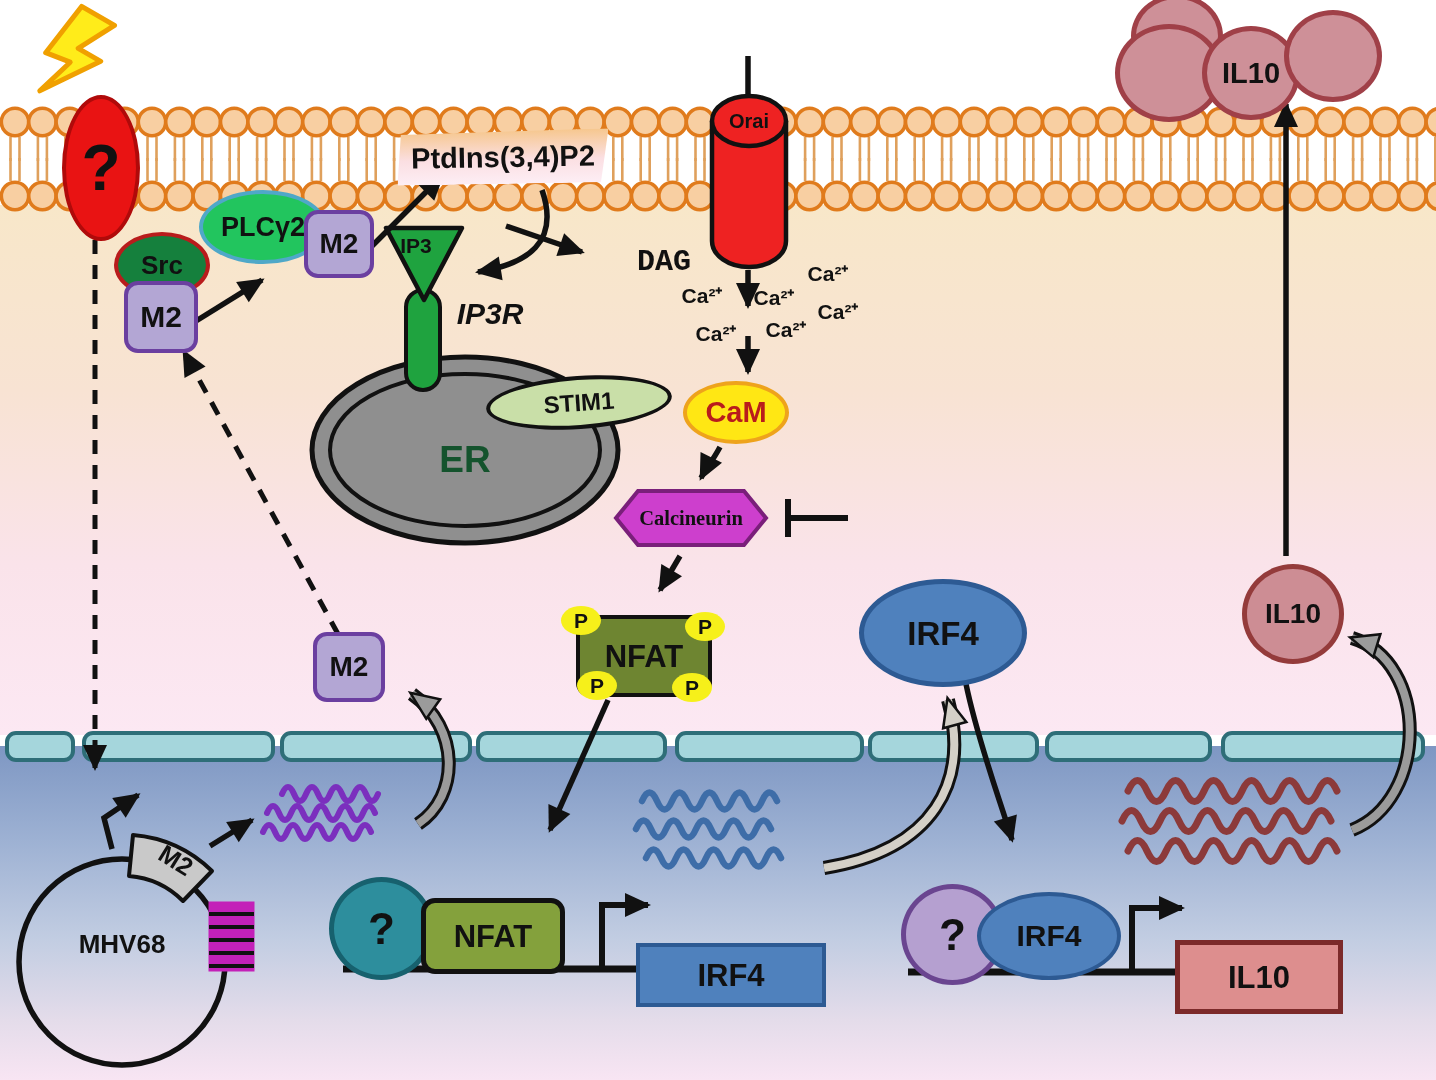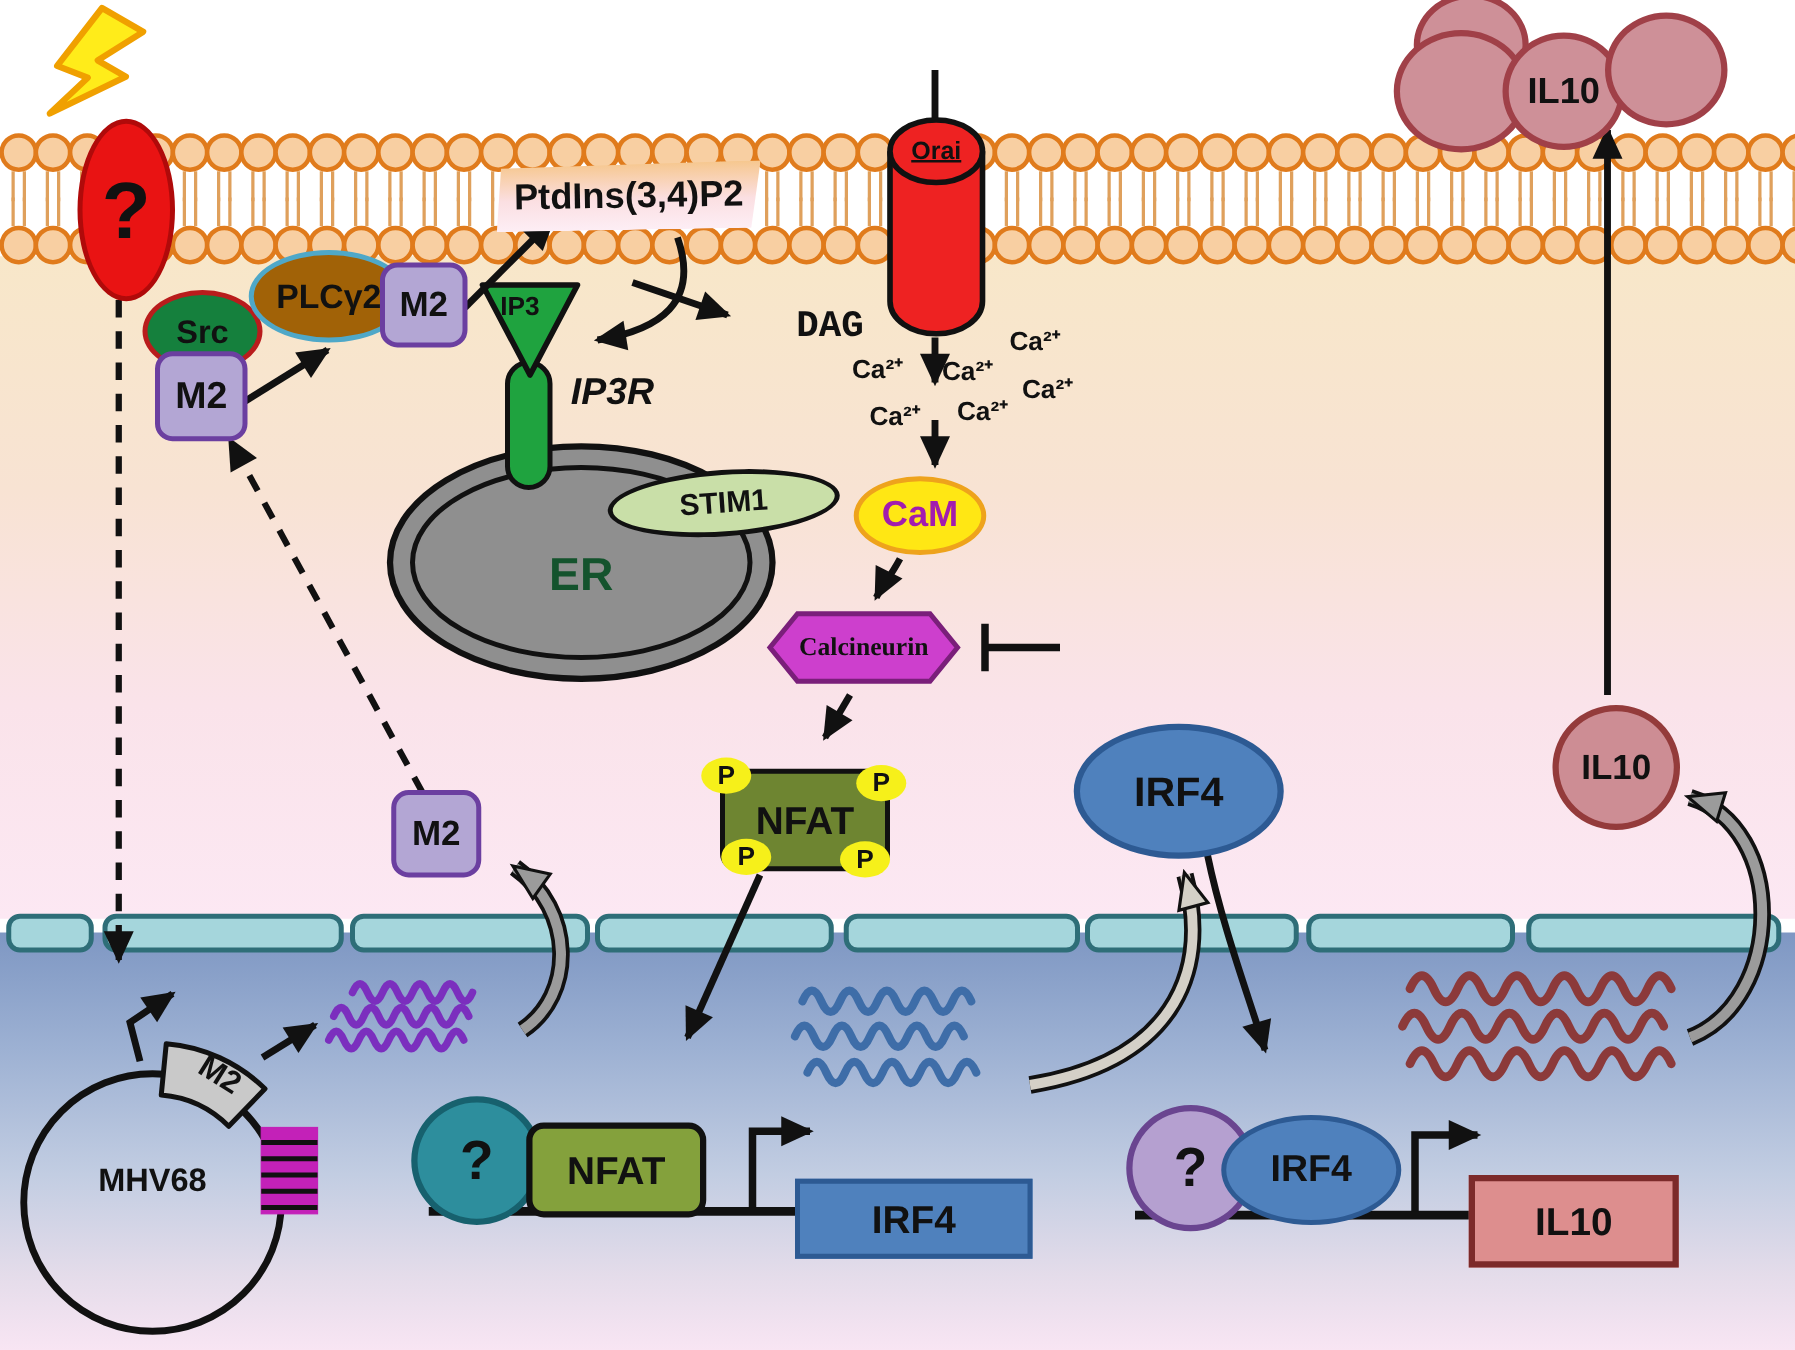--- a/index.html
+++ b/index.html
@@ -464,53 +464,53 @@
   <div class="lbl" style="left:62px;top:95px;width:70px;height:138px;border-radius:50%;background:#e91313;border:4px solid #b00a0a;font-size:64px;">
     <span>?</span>
   </div>
 
   <div class="lbl" style="left:397px;top:130px;width:212px;height:54px;font-size:29px;transform:rotate(-1deg);
               background:linear-gradient(180deg,#f6c78e 0%,#fbdfe2 55%,#fdeef5 100%);
               clip-path:polygon(2% 6%,100% 0%,96% 100%,0% 100%);">
     <span>PtdIns(3,4)P2</span>
   </div>
 
-  <div class="lbl" style="left:718px;top:108px;width:62px;height:26px;font-size:20px;text-decoration:underline;">Orai</div>
+  <div class="lbl" style="left:718px;top:108px;width:62px;height:26px;font-size:20px;">Orai</div>
 
   <div class="lbl" style="left:622px;top:246px;width:84px;height:32px;font-size:30px;font-family:Liberation Mono, monospace;">DAG</div>
 
   <div class="lbl" style="left:670px;top:283px;width:64px;height:24px;font-size:21px;">Ca²⁺</div>
   <div class="lbl" style="left:742px;top:285px;width:64px;height:24px;font-size:21px;">Ca²⁺</div>
   <div class="lbl" style="left:796px;top:261px;width:64px;height:24px;font-size:21px;">Ca²⁺</div>
   <div class="lbl" style="left:684px;top:321px;width:64px;height:24px;font-size:21px;">Ca²⁺</div>
   <div class="lbl" style="left:754px;top:317px;width:64px;height:24px;font-size:21px;">Ca²⁺</div>
   <div class="lbl" style="left:806px;top:299px;width:64px;height:24px;font-size:21px;">Ca²⁺</div>
 
   <div class="lbl" style="left:114px;top:232px;width:88px;height:58px;border-radius:50%;background:#15803d;border:4px solid #b91c1c;font-size:26px;">
     <span>Src</span>
   </div>
   <div class="lbl" style="left:124px;top:281px;width:66px;height:64px;border-radius:14px;background:#b3a6d4;border:4px solid #6b3fa0;font-size:30px;">
     <span>M2</span>
   </div>
 
-  <div class="lbl" style="left:199px;top:200px;width:120px;height:66px;border-radius:50%;background:#a16207;border:4px solid #4fa8c8;font-size:27px;">
+  <div class="lbl" style="left:199px;top:190px;width:120px;height:66px;border-radius:50%;background:#22c55e;border:4px solid #4fa8c8;font-size:27px;">
     <span>PLCγ2</span>
   </div>
   <div class="lbl" style="left:304px;top:210px;width:62px;height:60px;border-radius:14px;background:#b3a6d4;border:4px solid #6b3fa0;font-size:28px;">
     <span>M2</span>
   </div>
 
   <div class="lbl" style="left:386px;top:232px;width:60px;height:26px;font-size:21px;">IP3</div>
   <div class="lbl" style="left:440px;top:298px;width:100px;height:32px;font-size:30px;font-style:italic;">IP3R</div>
   <div class="lbl" style="left:420px;top:440px;width:90px;height:38px;font-size:37px;color:#14532d;">ER</div>
   <div class="lbl" style="left:486px;top:376px;width:178px;height:45px;border-radius:50%;background:#c9dfa8;border:4px solid #111;transform:rotate(-4deg);font-size:24px;">
     <span>STIM1</span>
   </div>
 
-  <div class="lbl" style="left:683px;top:381px;width:98px;height:55px;border-radius:50%;background:#ffe714;border:4px solid #eea31c;font-size:29px;color:#a21caf;">
+  <div class="lbl" style="left:683px;top:381px;width:98px;height:55px;border-radius:50%;background:#ffe714;border:4px solid #eea31c;font-size:29px;color:#b91c1c;">
     <span>CaM</span>
   </div>
 
   <div class="lbl" style="left:622px;top:504px;width:138px;height:28px;font-size:20.5px;font-family:Liberation Serif, serif;">Calcineurin</div>
 
   <div class="lbl" style="left:576px;top:615px;width:128px;height:74px;border-radius:14px;background:#6e8531;border:4px solid #111;font-size:31px;">
     <span>NFAT</span>
   </div>
   <div class="lbl" style="left:561px;top:606px;width:40px;height:29px;border-radius:50%;background:#f6f01a;font-size:21px;">
       <span>P</span>

